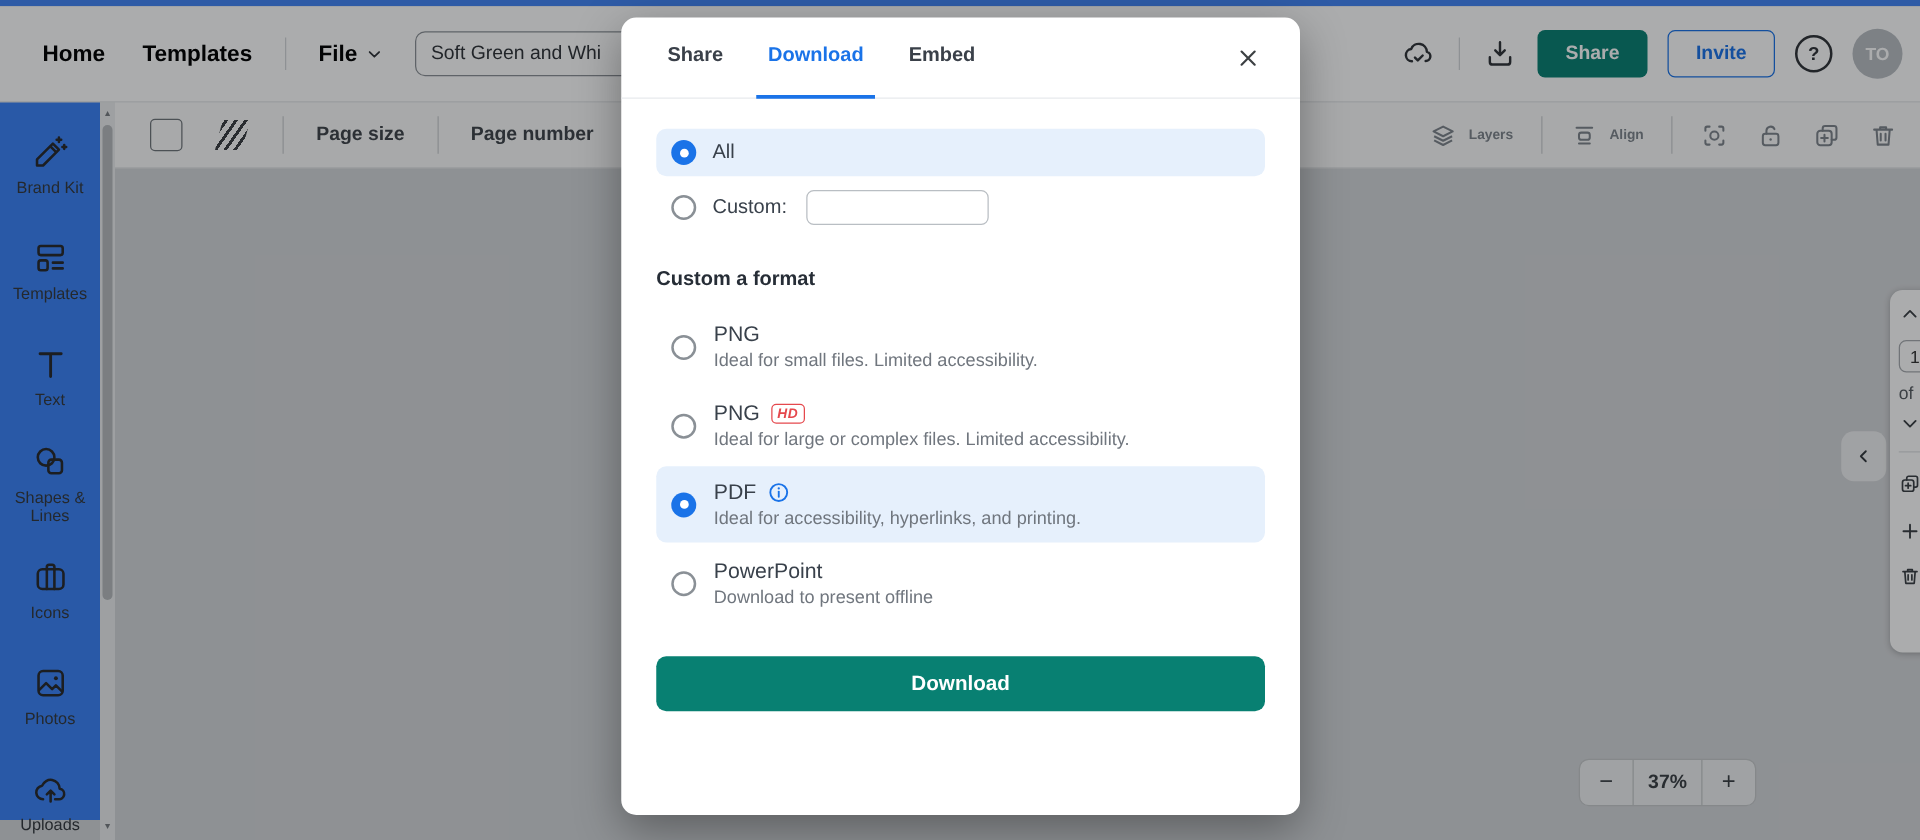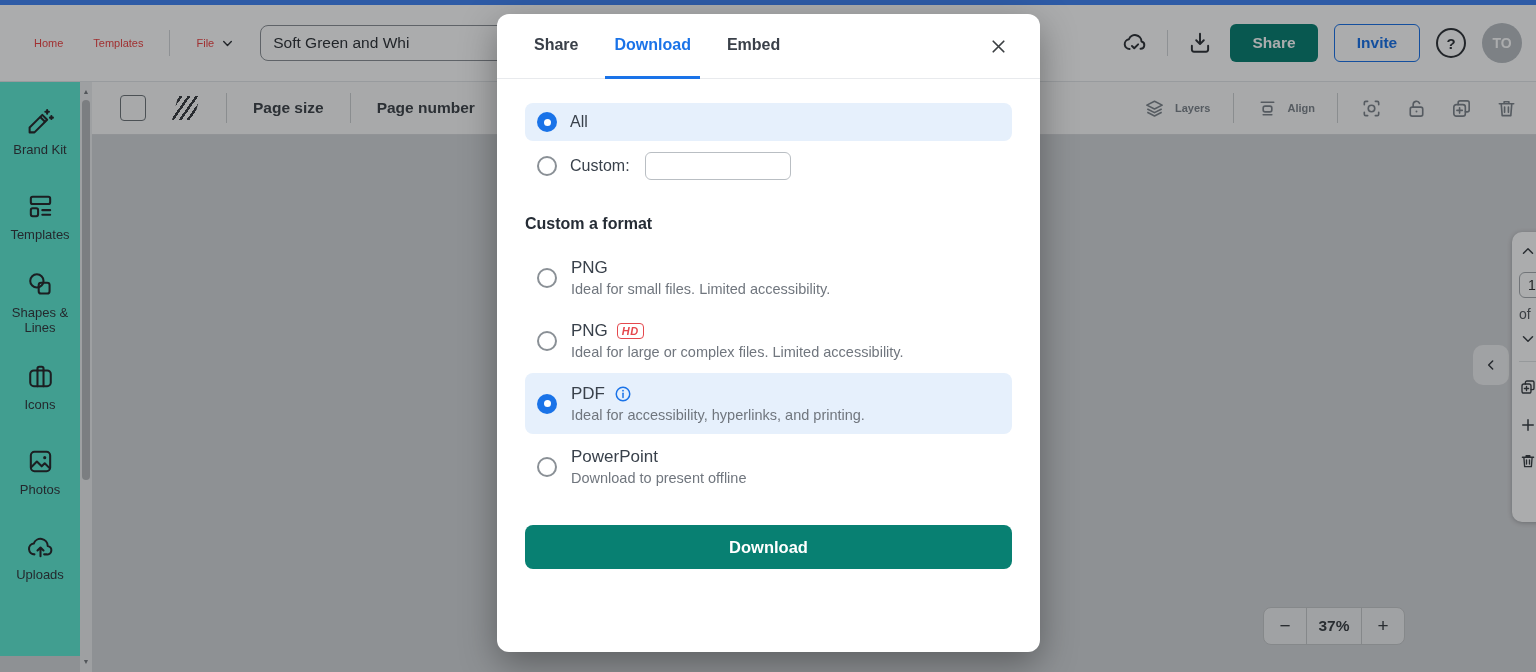--- a/index.html
+++ b/index.html
@@ -5,40 +5,40 @@
   * { box-sizing: border-box; margin: 0; padding: 0; }
   body { font-family: "Liberation Sans", sans-serif; background: #fff; }
   .app { position: relative; width: 1536px; height: 672px; overflow: hidden; background: #D4D6D9; }
 
   
   .topstrip { position: absolute; top: 0; left: 0; right: 0; height: 5px; background: #4285F4; }
 
   
   .header { position: absolute; top: 5px; left: 0; right: 0; height: 77px; background: #fff;
             border-bottom: 1px solid #E3E5E8; display: flex; align-items: center; padding-left: 34px; }
-  .nav-text { font-size: 11px; font-weight: 400; color: #ef4444; cursor: pointer; }
+  .nav-text { font-size: 18px; font-weight: 700; color: #000000; cursor: pointer; }
   .nav-text + .nav-text { margin-left: 30px; }
   .hdivider { width: 1px; height: 26px; background: #D4D7DA; margin: 0 26px; }
   .file-menu { display: flex; align-items: center; gap: 7px; color: #2F3338; cursor: pointer; }
   .file-menu svg { width: 13px; height: 13px; }
   .title-input { margin-left: 26px; width: 430px; height: 36px; border: 1.5px solid #8C9196; border-radius: 8px;
                  background: transparent; font-family: inherit; font-size: 15.5px; color: #2F3338; padding: 0 12px; }
   .header-right { margin-left: auto; display: flex; align-items: center; gap: 16px; padding-right: 14px; }
   .hicon { width: 28px; height: 28px; color: #2F3338; display: flex; align-items: center; justify-content: center; cursor: pointer; }
   .hicon svg { width: 26px; height: 26px; }
   .btn { height: 38px; border-radius: 6px; font-family: inherit; font-size: 15.5px; font-weight: 700; cursor: pointer; }
   .btn-share { width: 88px; background: #088072; color: #fff; border: none; }
   .btn-invite { width: 86px; background: transparent; color: #1A73E8; border: 1.5px solid #1A73E8; }
   .help-circle { width: 30px; height: 30px; border-radius: 50%; border: 2px solid #2F3338; color: #2F3338;
                  display: flex; align-items: center; justify-content: center; font-size: 15px; font-weight: 700; cursor: pointer; }
   .avatar { width: 40px; height: 40px; border-radius: 50%; background: #B9BEC3; color: #fff;
             display: flex; align-items: center; justify-content: center; font-size: 14px; font-weight: 700; }
 
   
-  .sidebar { position: absolute; top: 82px; left: 0; bottom: 16px; width: 80px; background: #5eead4; padding-top: 8px; }
+  .sidebar { position: absolute; top: 82px; left: 0; bottom: 16px; width: 80px; background: #3b82f6; padding-top: 8px; }
   .side-item { width: 100%; height: 85px; display: flex; flex-direction: column; align-items: center;
                justify-content: center; gap: 7px; cursor: pointer; }
   .side-item svg { width: 29px; height: 29px; color: #26282B; }
   .side-label { font-size: 13px; color: #33383D; text-align: center; line-height: 1.15; }
   .side-scrollbar { position: absolute; left: 80px; top: 82px; bottom: 0; width: 12px; background: #EBEDEE; }
   .scroll-arrow { position: absolute; left: 0; width: 12px; height: 14px; font-size: 7px; color: #787D82;
                   display: flex; align-items: center; justify-content: center; }
   .scroll-arrow.up { top: 2px; } .scroll-arrow.down { bottom: 4px; }
   .scroll-thumb { position: absolute; top: 18px; left: 2px; width: 8px; height: 380px; background: #B6B9BC; border-radius: 4px; }
 
@@ -168,20 +168,28 @@
         <svg viewBox="0 0 24 24" fill="none" stroke="currentColor" stroke-width="1.7" stroke-linecap="round" stroke-linejoin="round">
           <rect x="4" y="4" width="16" height="6" rx="1.5"></rect>
             <rect x="4" y="13.5" width="6" height="6.5" rx="1.5"></rect>
             <path d="M13.5 15H20M13.5 18.8H20"></path>
         </svg>
       </span>
       <span class="side-label">Templates</span>
     </div>
     <div class="side-item">
       <span>
+        <svg viewBox="0 0 24 24" fill="none" stroke="currentColor" stroke-width="1.9" stroke-linecap="round">
+            <path d="M5 5h14M12 5v15"></path>
+          </svg>
+      </span>
+      <span class="side-label">Text</span>
+    </div>
+    <div class="side-item">
+      <span>
         <svg viewBox="0 0 24 24" fill="none" stroke="currentColor" stroke-width="1.7">
             <circle cx="9" cy="9" r="5.5"></circle>
             <rect x="10.5" y="10.5" width="9" height="9" rx="2"></rect>
           </svg>
       </span>
       <span class="side-label">Shapes &amp; Lines</span>
     </div>
     <div class="side-item">
       <span>
         <svg viewBox="0 0 24 24" fill="none" stroke="currentColor" stroke-width="1.7" stroke-linecap="round" stroke-linejoin="round">

